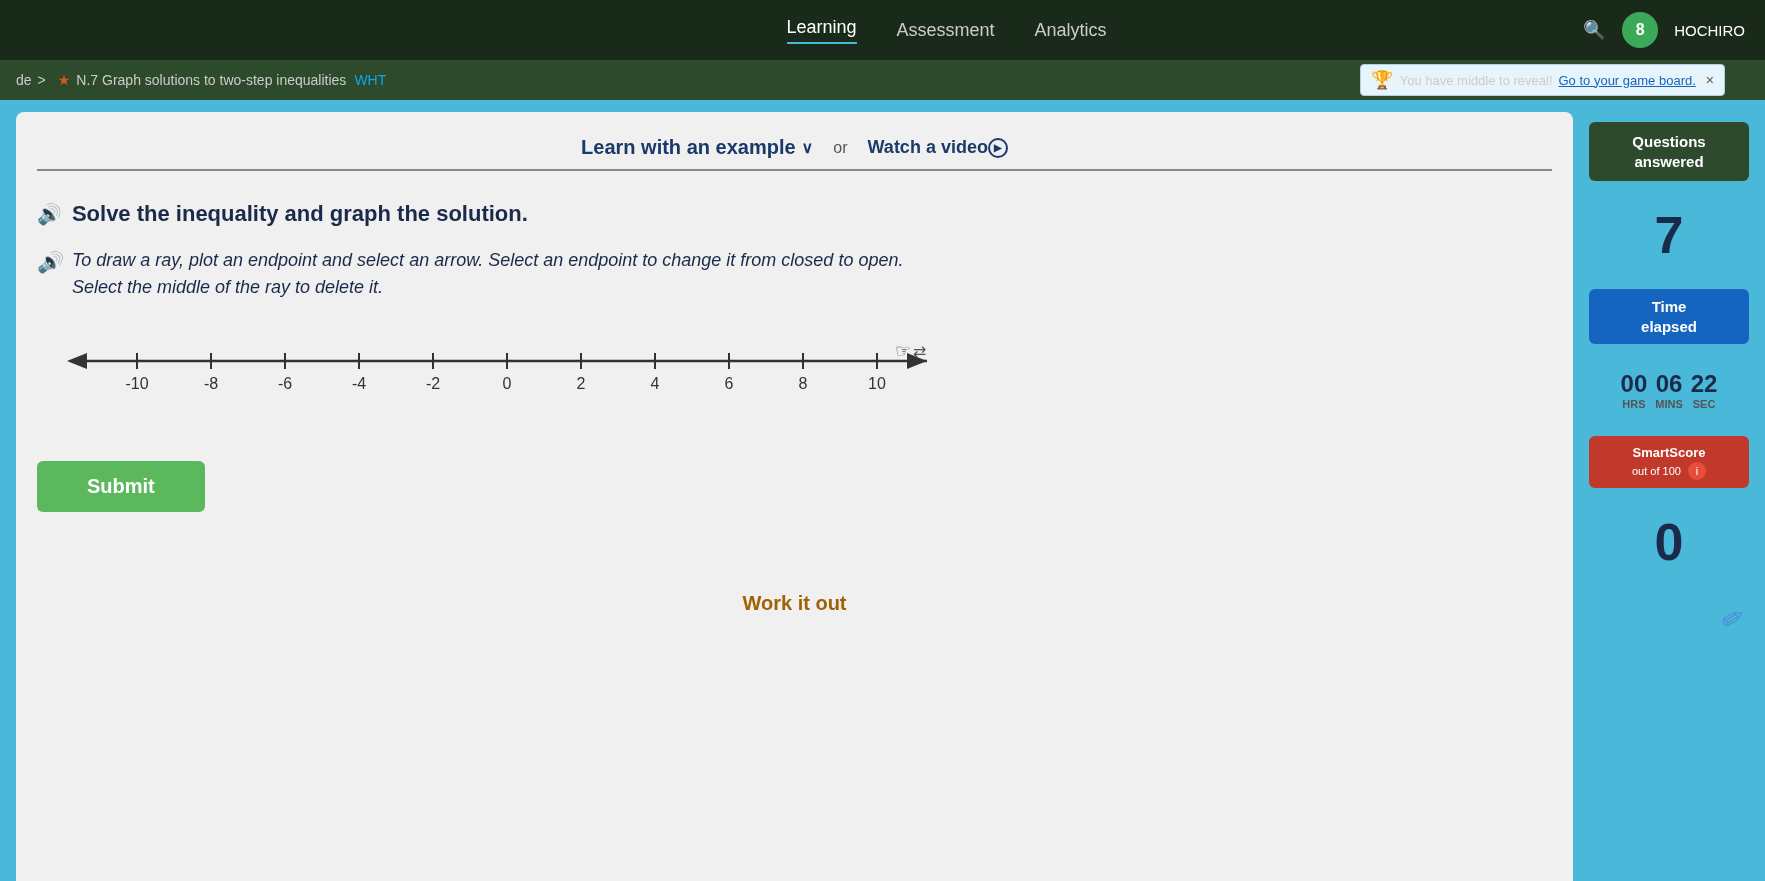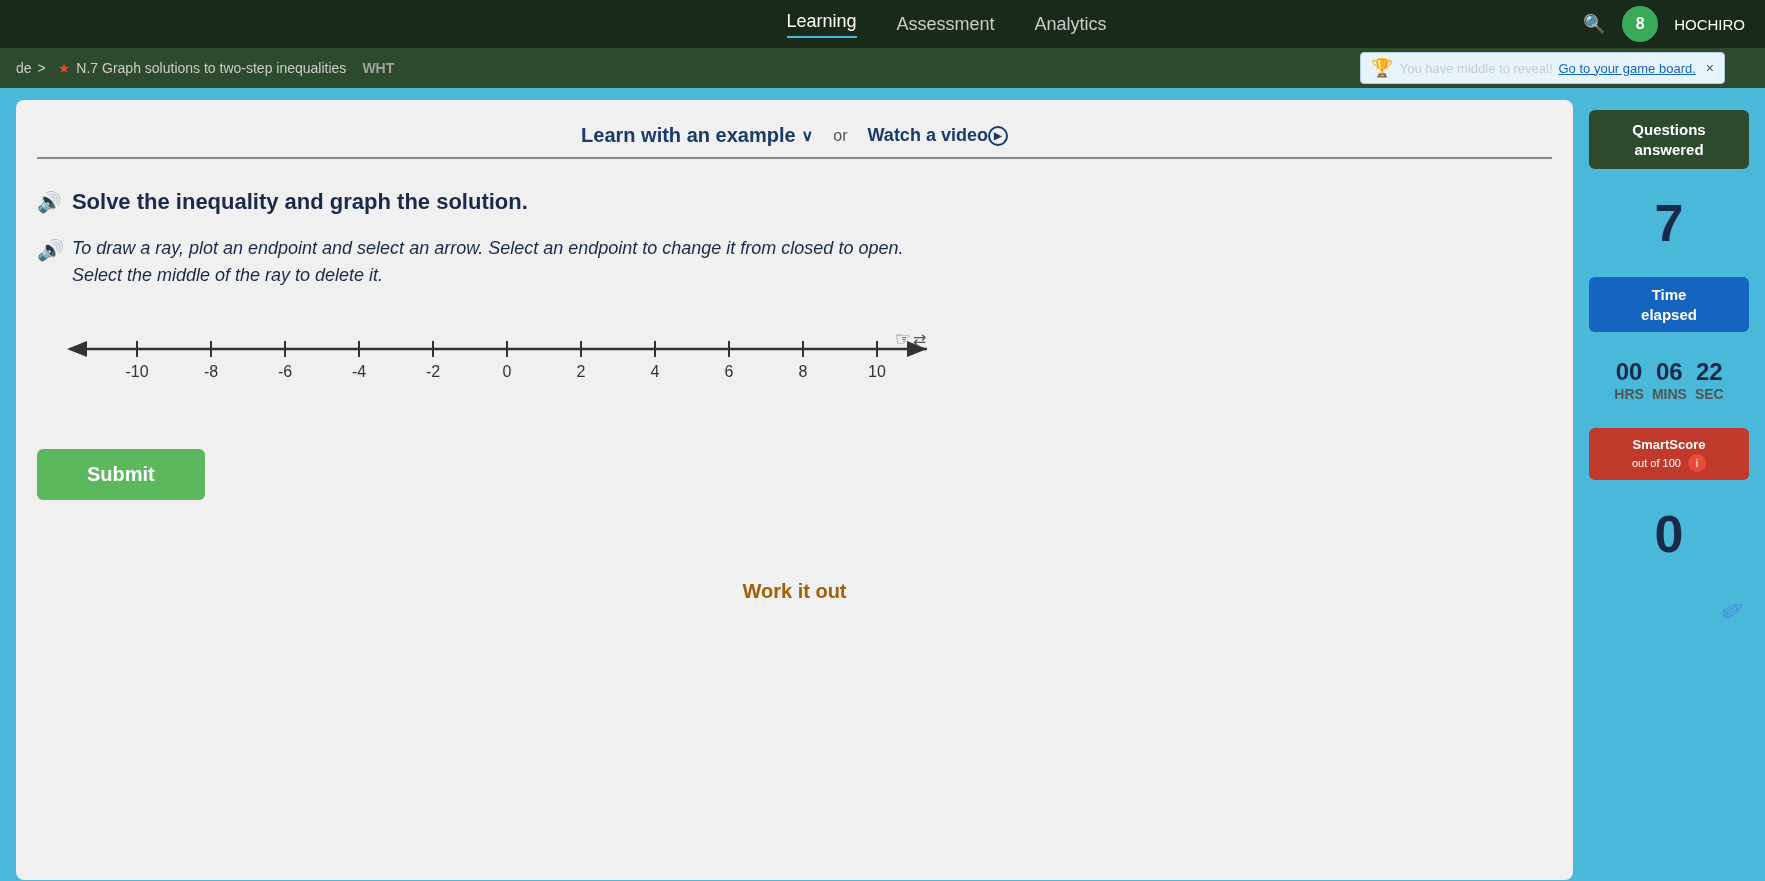--- a/index.html
+++ b/index.html
@@ -7,21 +7,21 @@
       font-family: 'Arial', sans-serif;
       background: #4ab8d8;
       width: 1765px;
       min-height: 881px;
       overflow-x: hidden;
     }
 
     
     .top-nav {
       background: #1a2a1a;
-      height: 48px;
+      height: 60px;
       display: flex;
       align-items: center;
       justify-content: flex-end;
       padding: 0 20px;
       position: relative;
     }
     .nav-links {
       display: flex;
       gap: 40px;
       position: absolute;
@@ -307,21 +307,21 @@
     .timer-unit {
       text-align: center;
     }
     .timer-val {
       font-size: 24px;
       font-weight: bold;
       color: #1a2a4a;
       display: block;
     }
     .timer-label {
-      font-size: 14px;
+      font-size: 11px;
       color: #555;
       display: block;
       text-transform: uppercase;
     }
     .timer-sep {
       font-size: 22px;
       font-weight: bold;
       color: #1a2a4a;
       line-height: 1.2;
     }
@@ -384,21 +384,21 @@
     <div class="user-avatar">8</div>
     <span class="username">HOCHIRO</span>
   </div>
 </div>
 
 <div class="breadcrumb-bar">
   <span>de</span>
   <span class="sep">&gt;</span>
   <span class="star-icon">★</span>
   <span>N.7 Graph solutions to two-step inequalities</span>
-  <span style="margin-left:16px; color:#a3a3a3;font-weight:bold;">WHT</span>
+  <span style="margin-left:8px; color:#0ea5e9;">WHT</span>
 
   <div class="prize-box prize-banner">
     <span class="trophy">🏆</span>
     <span>You have middle to reveal!</span>
     <a href="#">Go to your game board.</a>
     <span class="close-x">×</span>
   </div>
 </div>
 
 <div class="main-area">

